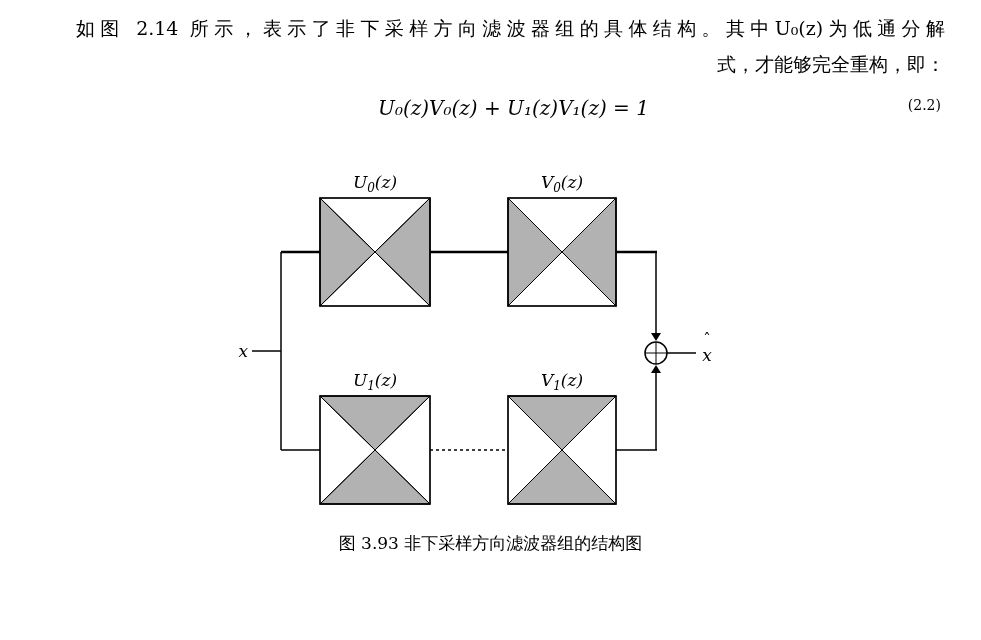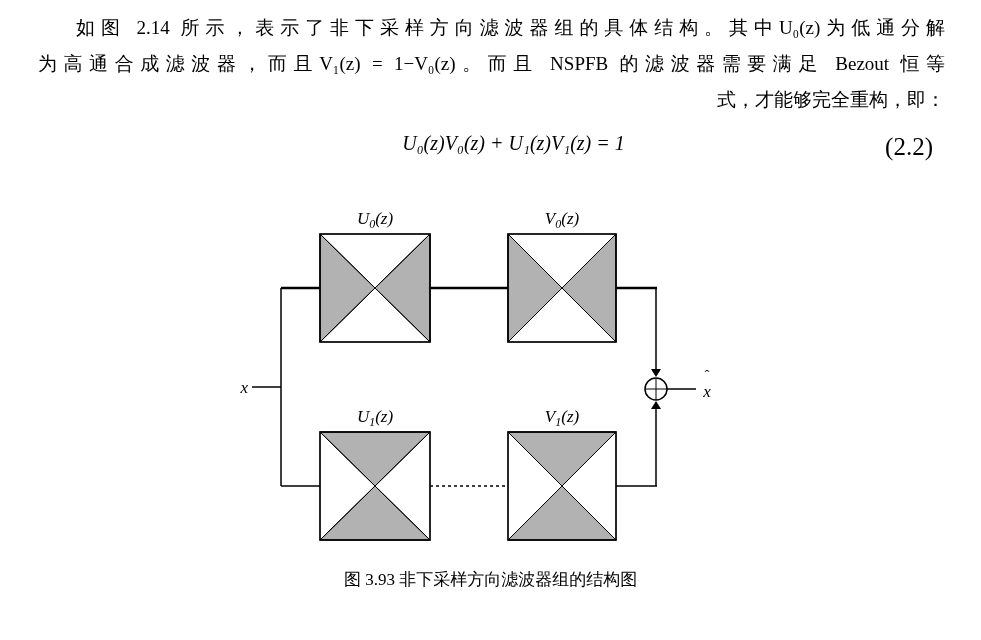--- a/index.html
+++ b/index.html
@@ -1,28 +1,28 @@
 <!DOCTYPE html>
 <html style="--shaded-fill: #b2b2b2;"><head>
 <meta charset="utf-8">
 <style>
   html,body{margin:0;padding:0;}
   body{
     width:981px;height:640px;background:#ffffff;color:#000;
     font-family:"DejaVu Serif","Liberation Serif",serif;
     overflow:hidden;position:relative;
   }
-  .page{width:981px;height:528px;font-family:Liberation Serif, serif;}
+  .page{width:981px;height:528px;}
   .paragraph{padding:10px 36px 0 38px;font-size:19px;line-height:36px;}
   .para-line{text-align:justify;text-align-last:justify;}
   .para-line.indent{text-indent:2em;}
   .para-line.last{text-align:right;text-align-last:auto;}
   .equation-row{position:relative;margin-top:14px;height:30px;text-align:center;font-size:20px;margin-left:46px;}
   .eq-expr{font-style:italic;}
-  .eq-num{position:absolute;right:48px;top:1px;font-style:normal;font-size:25px;}
+  .eq-num{position:absolute;right:40px;top:1px;font-style:normal;font-size:14px;}
   .diagram{margin:46px 0 0 0;padding:0;}
   .caption{text-align:center;font-size:17px;margin-top:10px;}
   
   .wire{stroke:#000;stroke-width:1.5;fill:none;}
   .wire-bold{stroke-width:2.4;}
   .dashed{stroke-dasharray:3 3;stroke-width:1.4;}
   .blk{fill:none;stroke:#000;stroke-width:1.7;}
   .tri{fill:var(--shaded-fill,#b2b2b2);stroke:#000;stroke-width:1;}
   .diag{stroke:#000;stroke-width:1;fill:none;}
   .arrow{fill:#000;stroke:none;}
@@ -32,21 +32,20 @@
   .io-label{font-style:italic;font-size:17px;}
   .hat{font-size:15px;font-style:normal;}
 </style>
 </head>
 <body>
 
 <main class="page">
 
   <section class="paragraph">
     <div class="para-line indent">如图 2.14 所示，表示了非下采样方向滤波器组的具体结构。其中U₀(z)为低通分解</div>
-    <div class="para-line">为高通合成滤波器，而且V₁(z) = 1−V₀(z)。而且 NSPFB 的滤波器需要满足 Bezout 恒等</div>
     <div class="para-line last">式，才能够完全重构，即：</div>
   </section>
 
   <section class="equation-row">
     <span class="eq-expr">U₀(z)V₀(z) + U₁(z)V₁(z) = 1</span>
     <span class="eq-num">(2.2)</span>
   </section>
 
   <figure class="diagram">
     <svg width="981" height="346" viewBox="0 0 981 346">

